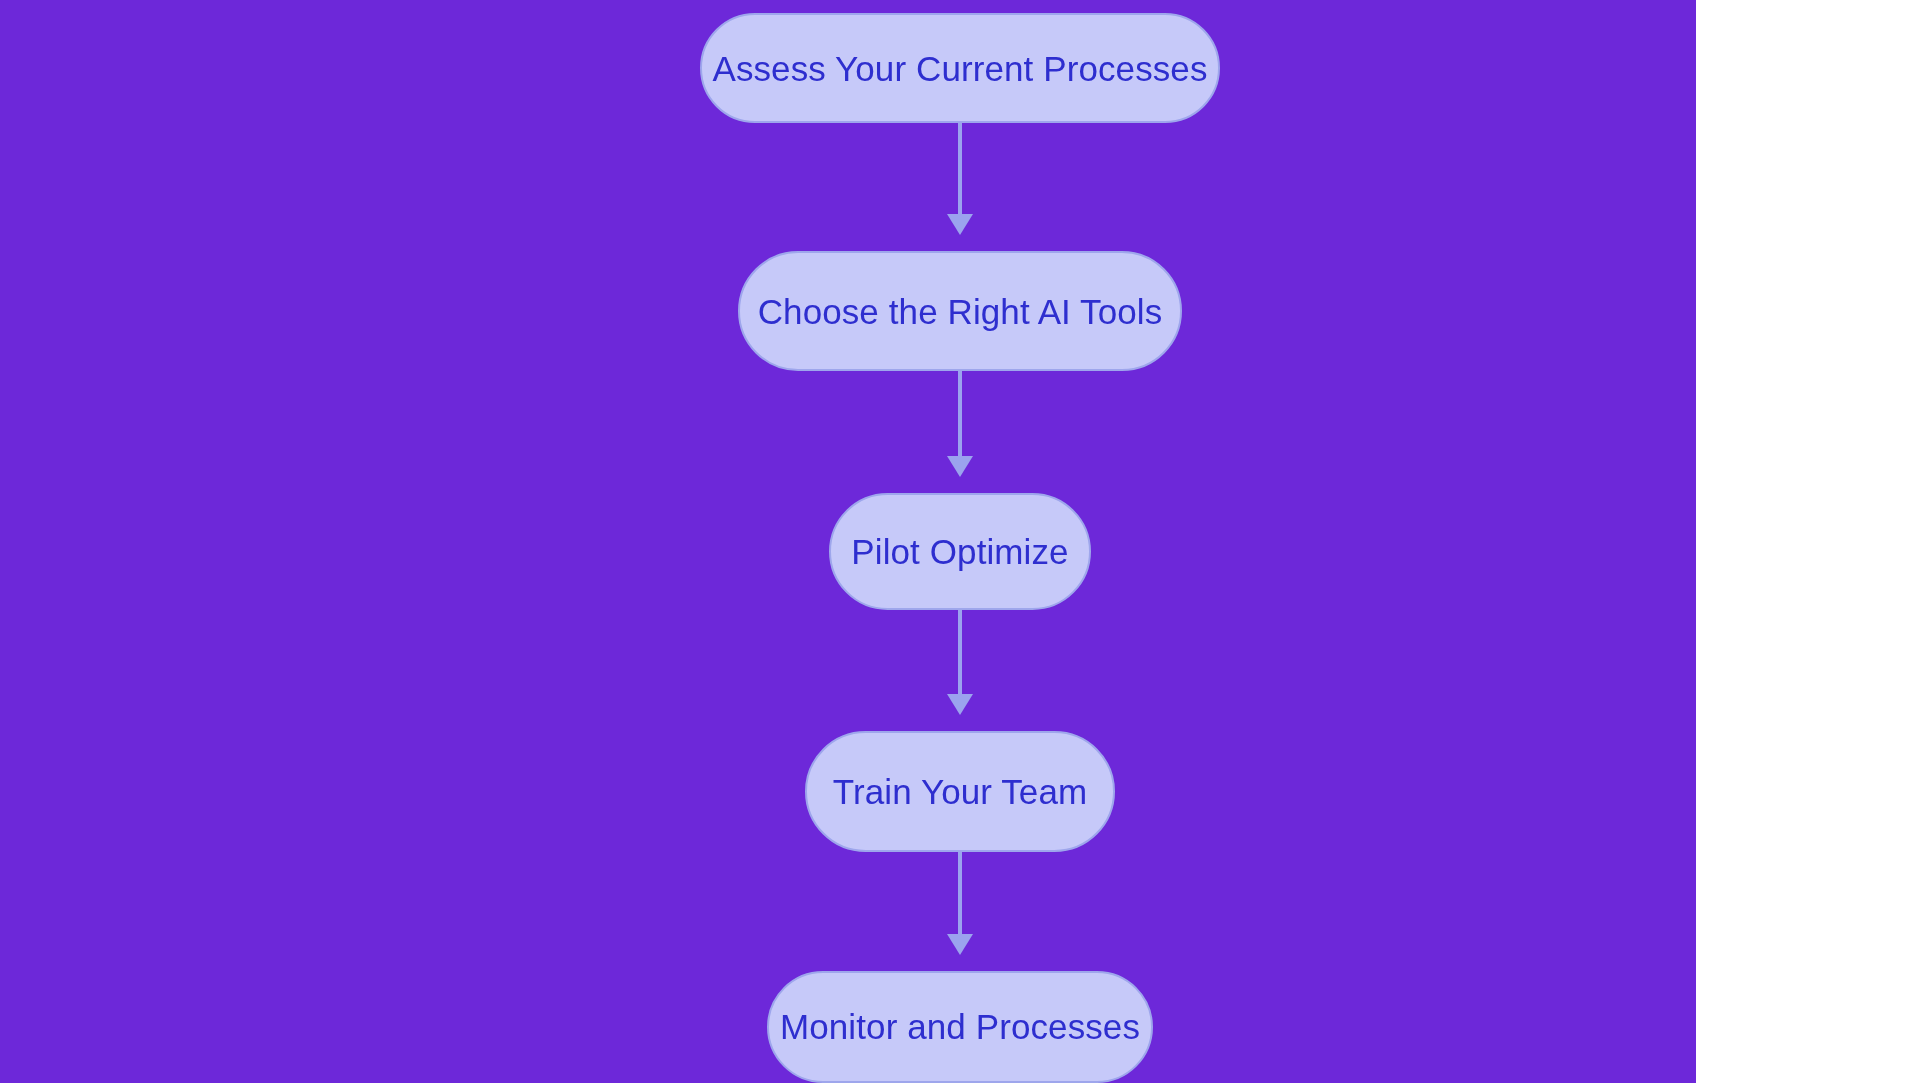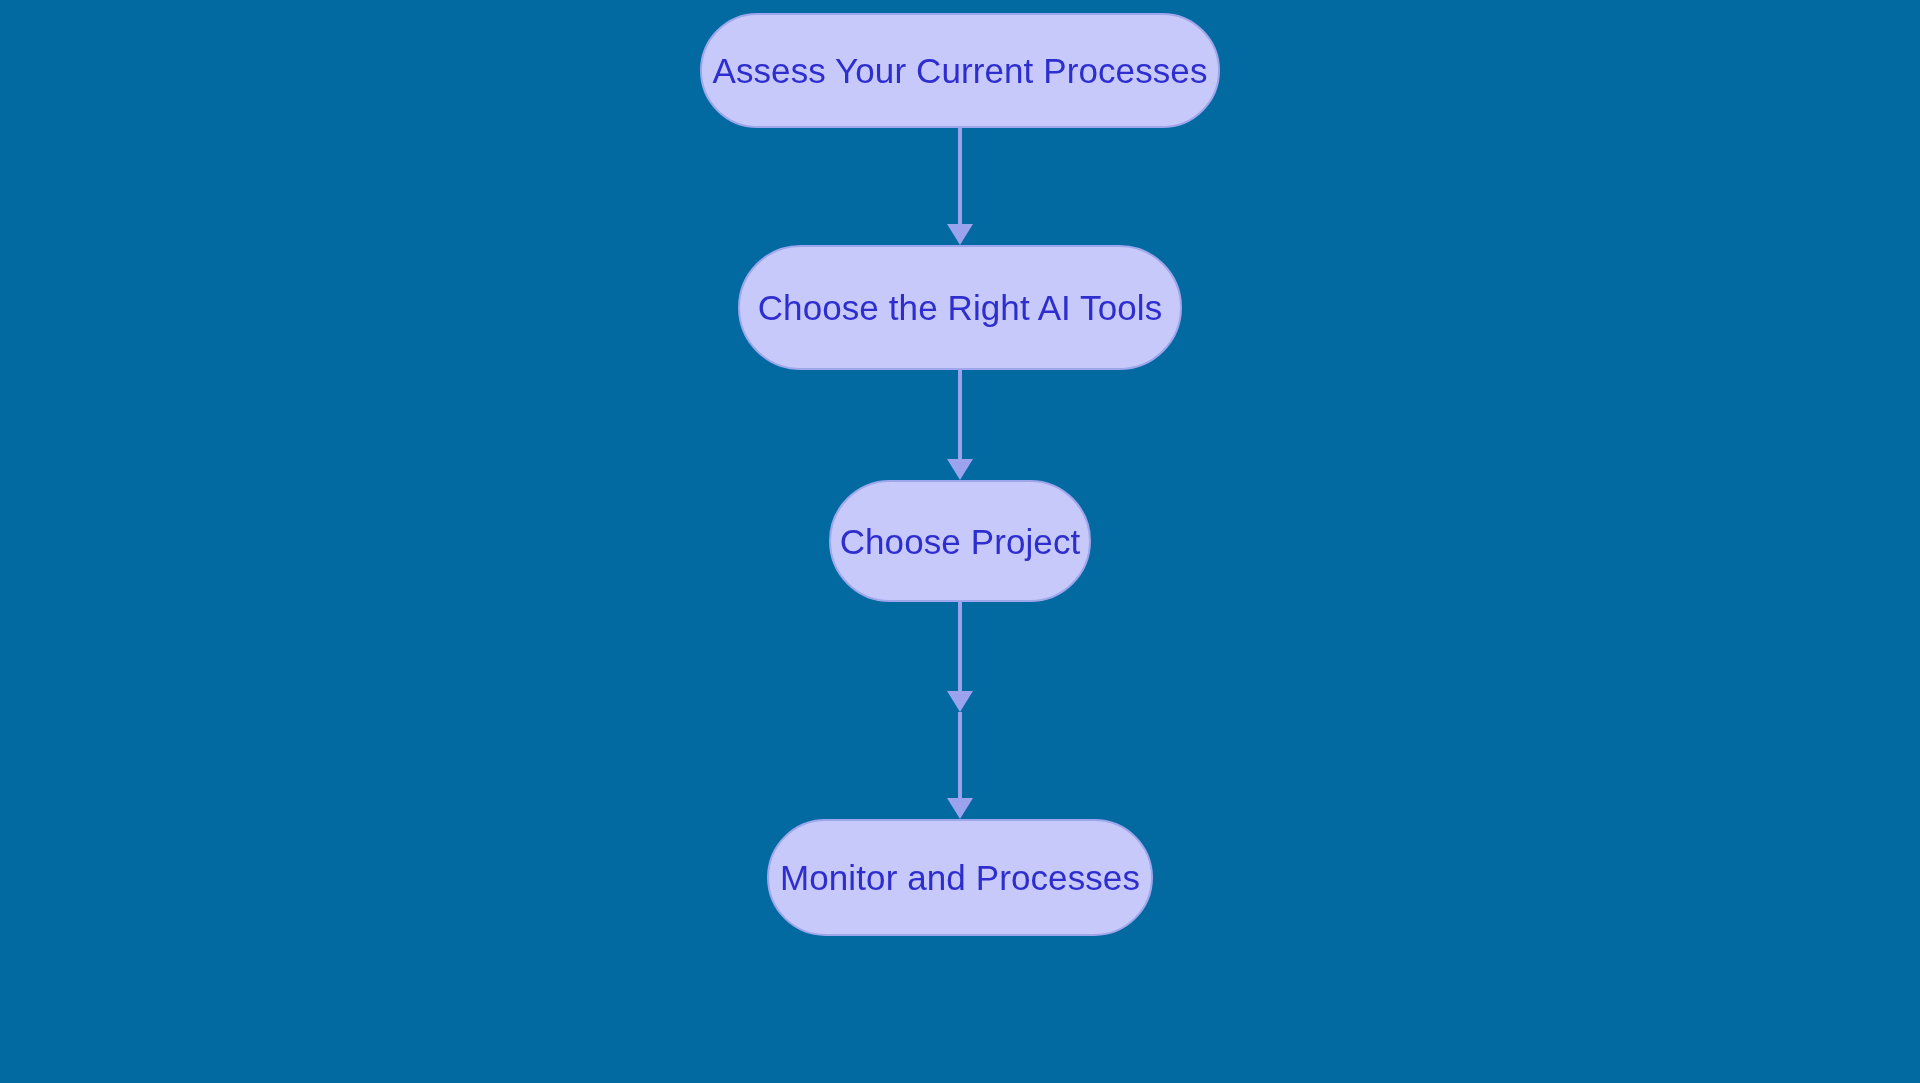--- a/index.html
+++ b/index.html
@@ -9,23 +9,23 @@
   }
   body {
     width: 1920px;
     height: 1083px;
     overflow: hidden;
     font-family: "Liberation Sans", sans-serif;
   }
 
   #flowchart-canvas {
     position: relative;
-    width: 1920px;
+    width: 1696px;
     height: 1083px;
-    background: #0369a1;
+    background: #6d28d9;
   }
 
   .flow-column {
     position: absolute;
     left: 0;
     top: 0;
     width: 1920px;
     height: 1083px;
     display: flex;
     flex-direction: column;
@@ -40,20 +40,21 @@
     background: #C6C9F9;
     border: 2px solid #9EA6EC;
     border-radius: 999px;
     color: #2E2ECF;
     font-size: 35px;
     font-weight: 400;
     letter-spacing: 0.1px;
     line-height: 1;
     white-space: nowrap;
     padding: 0 48px;
+    margin-top: 16px;
   }
 
   .flow-node .node-label {
     color: #2E2ECF;
     font-size: 35px;
     line-height: 1;
     white-space: nowrap;
   }
 
   
@@ -106,28 +107,31 @@
     <div class="flow-node" id="node-2">
       <span class="node-label">Choose the Right AI Tools</span>
     </div>
 
     <div class="flow-connector" id="connector-2">
       <div class="connector-line"></div>
       <div class="connector-head"></div>
     </div>
 
     <div class="flow-node" id="node-3">
-      <span class="node-label">Choose Project</span>
+      <span class="node-label">Pilot Optimize</span>
     </div>
 
     <div class="flow-connector" id="connector-3">
       <div class="connector-line"></div>
       <div class="connector-head"></div>
     </div>
 
+    <div class="flow-node" id="node-4">
+      <span class="node-label">Train Your Team</span>
+    </div>
 
     <div class="flow-connector" id="connector-4">
       <div class="connector-line"></div>
       <div class="connector-head"></div>
     </div>
 
     <div class="flow-node" id="node-5">
       <span class="node-label">Monitor and Processes</span>
     </div>
 

